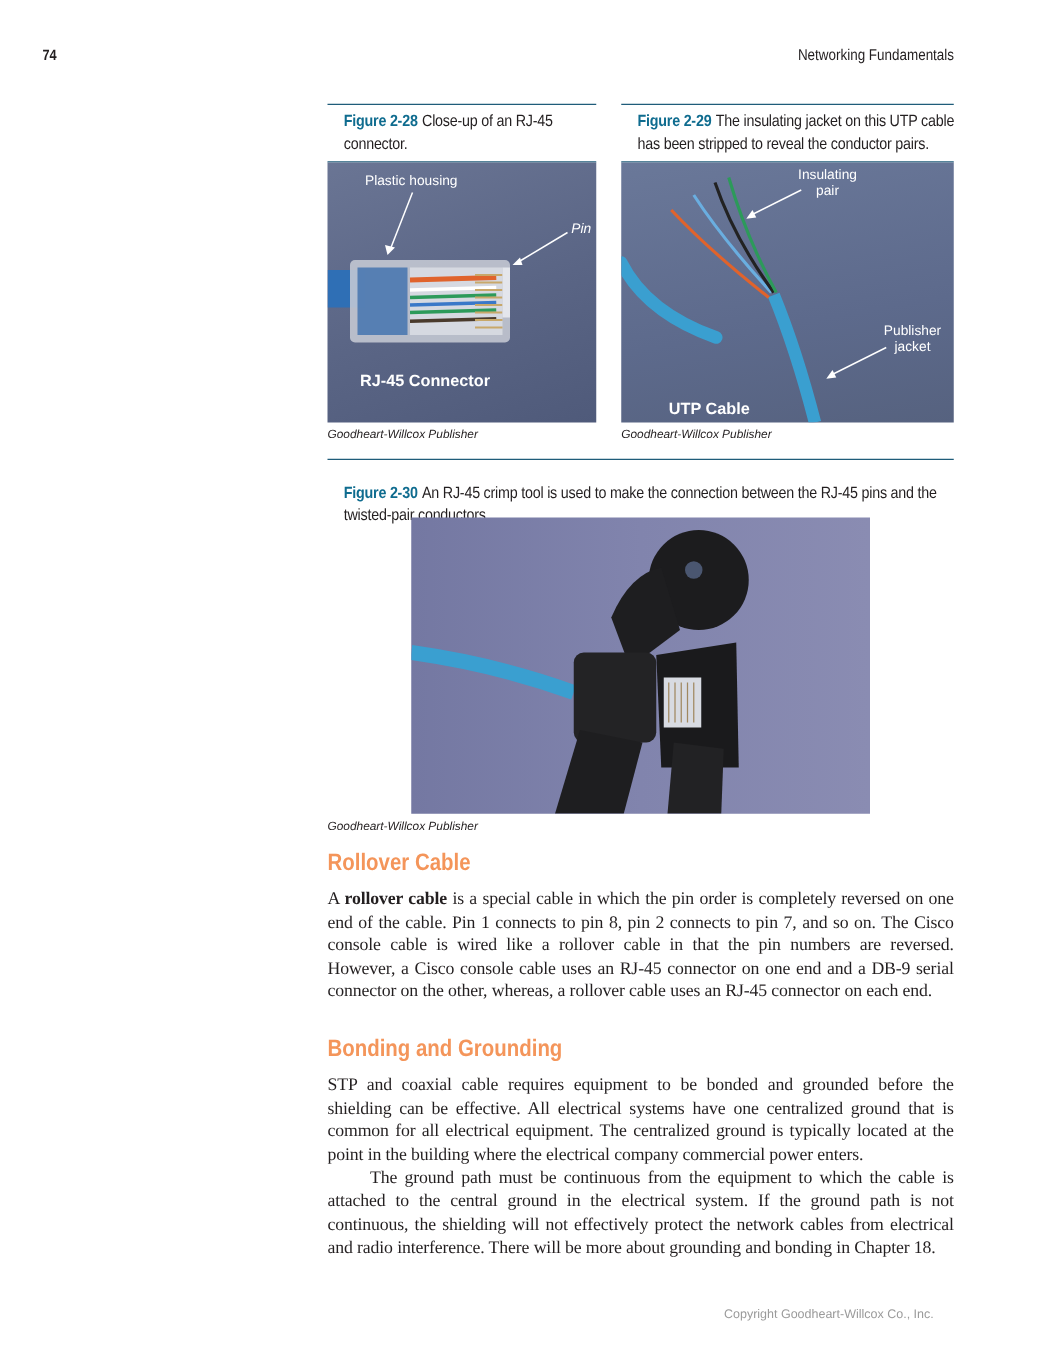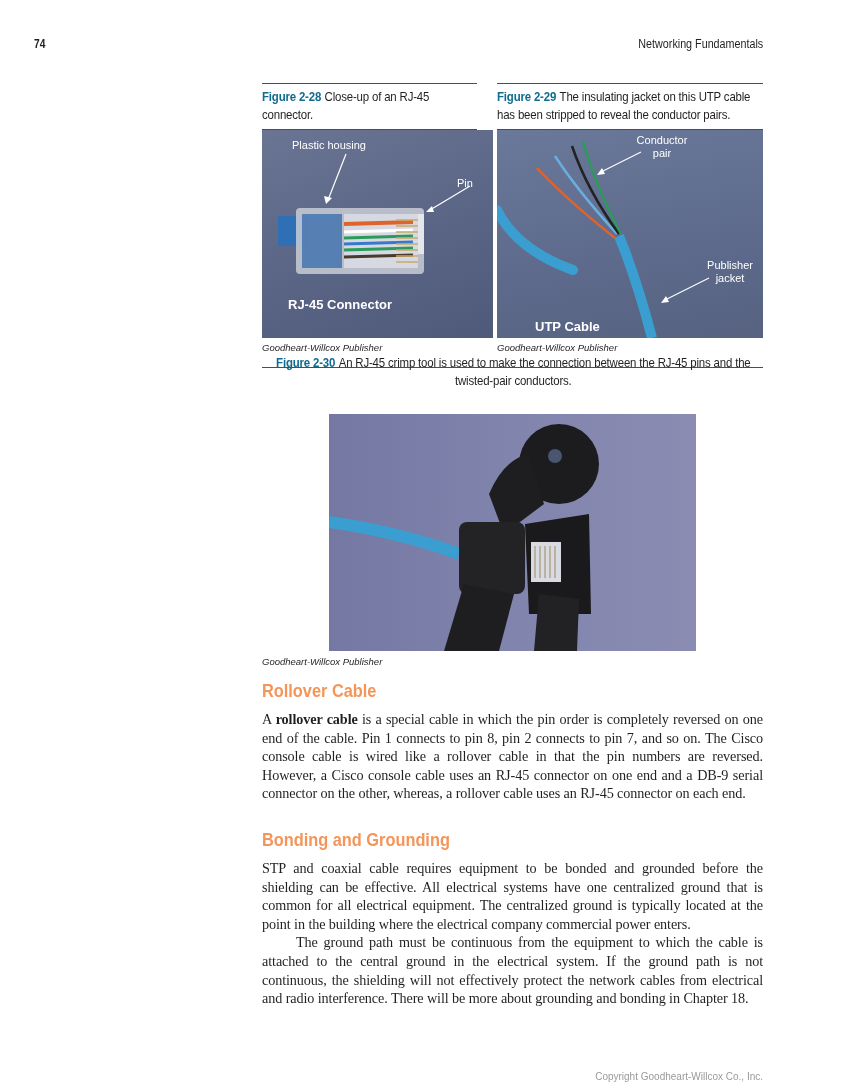--- a/index.html
+++ b/index.html
@@ -12,21 +12,21 @@
     left: 34px; top: 37px; font-family: "Liberation Sans", sans-serif;
     font-weight: bold; font-size: 12px; color: #231f20; transform: scaleX(0.85); transform-origin: left;
   }
   .running-head {
     right: 86px; top: 37px; font-family: "Liberation Sans", sans-serif;
     font-size: 12.5px; color: #231f20; transform: scaleX(0.86); transform-origin: right;
   }
   .rule { height: 1px; background: #1f5c7a; }
   .caption {
     font-family: "Liberation Sans", sans-serif; font-size: 13px; line-height: 18px;
-    color: #231f20; letter-spacing: -0.2px;
+    color: #231f20; letter-spacing: -0.2px; margin-left: 13px;
   }
   .caption .fig-num { color: #0f6c8f; font-weight: bold; margin-right: 4px; }
   .caption-inner { transform: scaleX(0.88); transform-origin: left top; width: 114%; }
   .photo { overflow: hidden; }
   .credit {
     font-family: "Liberation Sans", sans-serif; font-style: italic; font-size: 9.5px;
     color: #231f20; text-align: left;
   }
   .photo-label {
     font-family: "Liberation Sans", sans-serif; color: #ffffff; font-size: 11px; text-align: center;
@@ -39,36 +39,36 @@
     font-family: "Liberation Sans", sans-serif; font-weight: bold; color: #f4955a;
     font-size: 19px; transform: scaleX(0.86); transform-origin: left; white-space: nowrap;
   }
   .body-text {
     font-size: 14.2px; line-height: 18.6px; text-align: justify; color: #231f20;
     letter-spacing: -0.1px;
   }
   .body-text p { margin: 0; }
   .body-text p.indent { text-indent: 34px; }
   .copyright {
-    right: 86px; top: 1046px; font-family: "Liberation Sans", sans-serif;
-    font-size: 10px; color: #9a9a9a; margin-top: 25px;
+    right: 102px; top: 1046px; font-family: "Liberation Sans", sans-serif;
+    font-size: 10px; color: #9a9a9a;
   }
 </style>
 </head>
 <body>
 
 <div class="abs folio">74</div>
 <div class="abs running-head">Networking Fundamentals</div>
 
 <div class="abs rule" style="left:262px; top:83px; width:215px;"></div>
 <div class="abs caption" style="left:262px; top:88px; width:215px;">
   <div class="caption-inner"><span class="fig-num">Figure 2-28</span><span>Close-up of an RJ-45 connector.</span></div>
 </div>
 <div class="abs rule" style="left:262px; top:129px; width:215px;"></div>
-<div class="abs photo" style="left:262px; top:130px; width:215px; height:208px; background:linear-gradient(160deg,#6a7594 0%,#5a6585 55%,#4f5a7a 100%);padding-left:16px;">
+<div class="abs photo" style="left:262px; top:130px; width:215px; height:208px; background:linear-gradient(160deg,#6a7594 0%,#5a6585 55%,#4f5a7a 100%);">
   <svg width="215" height="208" viewBox="0 0 215 208">
 
     <rect x="0" y="86" width="30" height="30" fill="#2f6fb5"></rect>
 
     <rect x="18" y="78" width="128" height="66" rx="4" fill="#c9ccd6" opacity="0.85"></rect>
     <rect x="24" y="84" width="40" height="54" fill="#3d6fad" opacity="0.8"></rect>
     <rect x="66" y="84" width="74" height="54" fill="#dde0e6" opacity="0.8"></rect>
 
     <path d="M66 94 L135 92" stroke="#e0632c" stroke-width="4"></path>
     <path d="M66 102 L135 100" stroke="#ffffff" stroke-width="3"></path>
@@ -88,21 +88,21 @@
         <line x1="118" y1="132" x2="140" y2="132"></line>
     </g>
     <rect x="140" y="84" width="6" height="40" fill="#e4e6ec"></rect>
 
     <line x1="68" y1="24" x2="50" y2="70" stroke="#fff" stroke-width="1.2"></line>
     <polygon points="48,74 46,66 54,68" fill="#fff"></polygon>
     <line x1="192" y1="56" x2="152" y2="80" stroke="#fff" stroke-width="1.2"></line>
     <polygon points="148,82 154,76 156,82" fill="#fff"></polygon>
   </svg>
   <div class="abs photo-label" style="left:30px; top:9px;">Plastic housing</div>
-  <div class="abs photo-label" style="left:195px; top:47px;">Pin</div>
+  <div class="abs photo-label" style="left:195px; top:47px;font-style:italic;">Pin</div>
   <div class="abs photo-title" style="left:26px; top:167px;">RJ-45 Connector</div>
 </div>
 <div class="abs credit" style="left:262px; top:342px; width:215px;">Goodheart-Willcox Publisher</div>
 
 <div class="abs rule" style="left:497px; top:83px; width:266px;"></div>
 <div class="abs caption" style="left:497px; top:88px; width:266px;">
   <div class="caption-inner"><span class="fig-num">Figure 2-29</span><span>The insulating jacket on this UTP cable has been stripped to reveal the conductor pairs.</span></div>
 </div>
 <div class="abs rule" style="left:497px; top:129px; width:266px;"></div>
 <div class="abs photo" style="left:497px; top:130px; width:266px; height:208px; background:linear-gradient(170deg,#6a7899 0%,#5d6a8c 60%,#56627f 100%);">
@@ -115,28 +115,28 @@
     <path d="M40 38 Q70 70 118 108" stroke="#e0632c" stroke-width="2.5" fill="none"></path>
     <path d="M58 26 Q80 60 120 104" stroke="#6aaee0" stroke-width="2.5" fill="none"></path>
     <path d="M75 16 Q90 60 122 104" stroke="#222" stroke-width="2.5" fill="none"></path>
     <path d="M86 12 Q100 60 124 104" stroke="#2c9a5a" stroke-width="2.5" fill="none"></path>
 
     <line x1="144" y1="22" x2="104" y2="42" stroke="#fff" stroke-width="1.2"></line>
     <polygon points="100,45 105,38 108,44" fill="#fff"></polygon>
     <line x1="212" y1="148" x2="168" y2="170" stroke="#fff" stroke-width="1.2"></line>
     <polygon points="164,173 169,166 172,172" fill="#fff"></polygon>
   </svg>
-  <div class="abs photo-label" style="left:132px; top:4px; width:66px;">Conductor pair</div>
+  <div class="abs photo-label" style="left:132px; top:4px; width:66px;">Insulating pair</div>
   <div class="abs photo-label" style="left:206px; top:129px; width:54px;">Publisher jacket</div>
   <div class="abs photo-title" style="left:38px; top:189px;text-align:center;">UTP Cable</div>
 </div>
 <div class="abs credit" style="left:497px; top:342px; width:266px;">Goodheart-Willcox Publisher</div>
 
 <div class="abs rule" style="left:262px; top:367px; width:501px;"></div>
-<div class="abs caption" style="left:262px; top:354px; width:501px;text-align:center;">
+<div class="abs caption" style="left:262px; top:385px; width:501px;">
   <div class="caption-inner"><span class="fig-num">Figure 2-30</span><span>An RJ-45 crimp tool is used to make the connection between the RJ-45 pins and the twisted-pair conductors.</span></div>
 </div>
 <div class="abs photo" style="left:329px; top:414px; width:367px; height:237px; background:linear-gradient(90deg,#7478a2 0%,#8184ad 50%,#8a8cb2 100%);">
   <svg width="367" height="237" viewBox="0 0 367 237">
 
     <path d="M0 108 Q70 118 130 140" stroke="#3a9fd0" stroke-width="12" fill="none"></path>
 
     <circle cx="230" cy="50" r="40" fill="#1c1c1e"></circle>
     <circle cx="226" cy="42" r="7" fill="#4a5670"></circle>
     <path d="M160 80 Q175 45 200 40 L215 90 L175 120 Z" fill="#1e1e20"></path>

